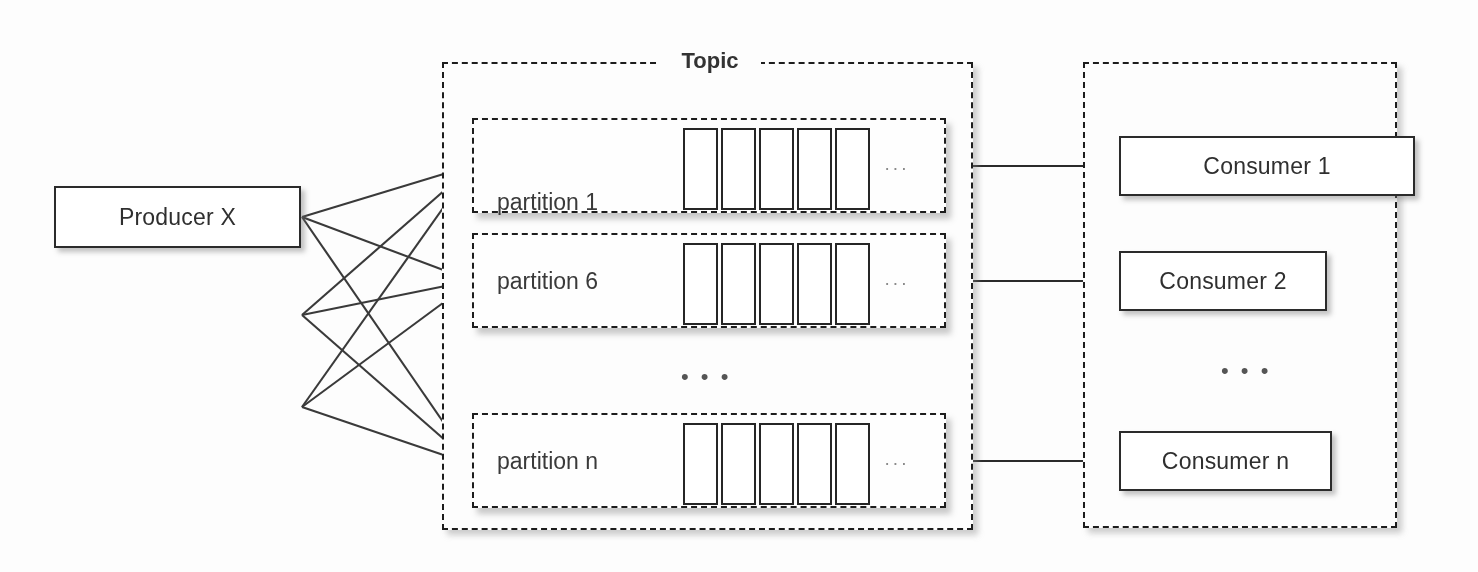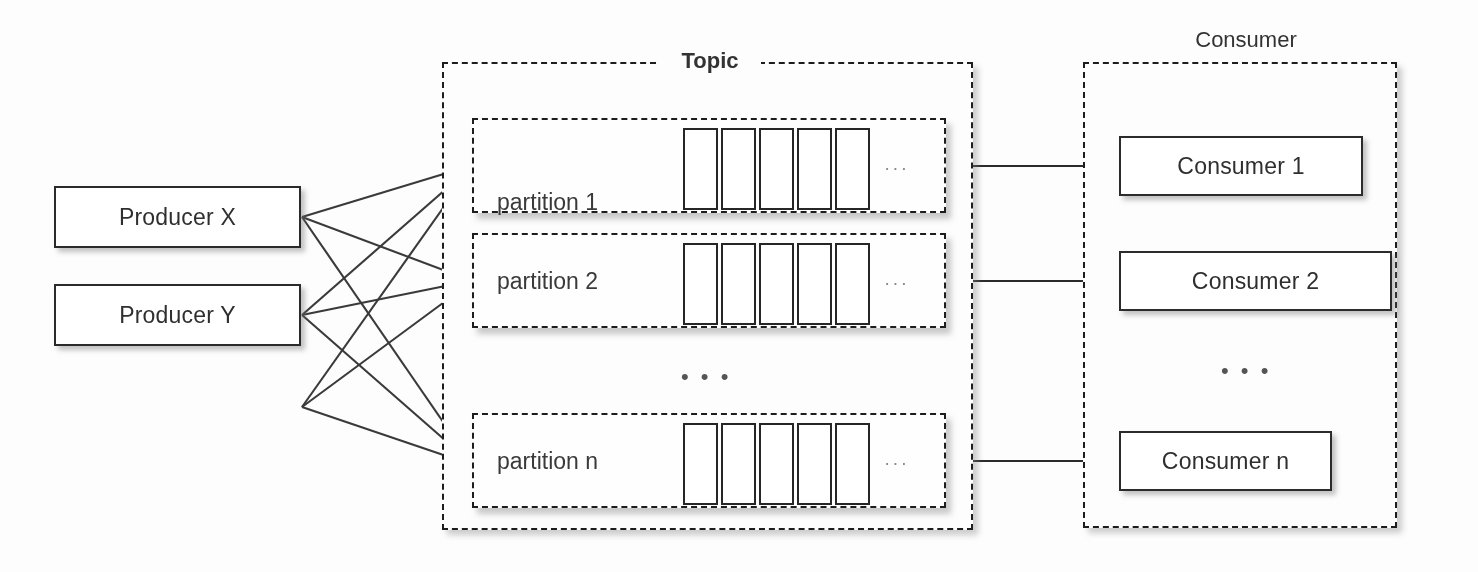--- a/index.html
+++ b/index.html
@@ -129,63 +129,59 @@
     <g stroke="#2b2b2b" stroke-width="2.2" fill="none" marker-end="url(#ah)">
       <line x1="946" y1="166" x2="1117" y2="166"></line>
       <line x1="946" y1="281" x2="1117" y2="281"></line>
       <line x1="946" y1="461" x2="1117" y2="461"></line>
     </g>
   </svg>
 
   <div class="solid-box" style="left:54px; top:186px; width:247px; height:62px;">
     <span class="lbl">Producer X</span>
   </div>
-  <div class="solid-box" style="left:54px; top:284px; width:247px; height:62px;">
-    <span class="lbl">Producer Y</span>
-  </div>
 
   <div class="dashed-box shadowed" style="left:442px; top:62px; width:531px; height:468px;"></div>
   <div class="zone-label" style="left:659px; top:48px; width:84px;font-weight:bold;">Topic</div>
 
   <div class="partition-box" style="left:472px; top:118px; width:474px; height:95px;"></div>
   <div class="partition-label" style="left:497px; top:153px;margin-top:36px;">partition 1</div>
   <div class="msg-cell" style="left:683px; top:128px; width:35px; height:82px;"></div>
   <div class="msg-cell" style="left:721px; top:128px; width:35px; height:82px;"></div>
   <div class="msg-cell" style="left:759px; top:128px; width:35px; height:82px;"></div>
   <div class="msg-cell" style="left:797px; top:128px; width:35px; height:82px;"></div>
   <div class="msg-cell" style="left:835px; top:128px; width:35px; height:82px;"></div>
   <div class="ellipsis small" style="left:884px; top:157px;">···</div>
 
   <div class="partition-box" style="left:472px; top:233px; width:474px; height:95px;"></div>
-  <div class="partition-label" style="left:497px; top:268px;">partition 2</div>
+  <div class="partition-label" style="left:497px; top:268px;">partition 6</div>
   <div class="msg-cell" style="left:683px; top:243px; width:35px; height:82px;"></div>
   <div class="msg-cell" style="left:721px; top:243px; width:35px; height:82px;"></div>
   <div class="msg-cell" style="left:759px; top:243px; width:35px; height:82px;"></div>
   <div class="msg-cell" style="left:797px; top:243px; width:35px; height:82px;"></div>
   <div class="msg-cell" style="left:835px; top:243px; width:35px; height:82px;"></div>
   <div class="ellipsis small" style="left:884px; top:272px;">···</div>
 
   <div class="ellipsis" style="left:681px; top:364px;">• • •</div>
 
   <div class="partition-box" style="left:472px; top:413px; width:474px; height:95px;"></div>
   <div class="partition-label" style="left:497px; top:448px;text-align:center;">partition n</div>
   <div class="msg-cell" style="left:683px; top:423px; width:35px; height:82px;"></div>
   <div class="msg-cell" style="left:721px; top:423px; width:35px; height:82px;"></div>
   <div class="msg-cell" style="left:759px; top:423px; width:35px; height:82px;"></div>
   <div class="msg-cell" style="left:797px; top:423px; width:35px; height:82px;"></div>
   <div class="msg-cell" style="left:835px; top:423px; width:35px; height:82px;"></div>
   <div class="ellipsis small" style="left:884px; top:452px;">···</div>
 
   <div class="dashed-box shadowed" style="left:1083px; top:62px; width:314px; height:466px;"></div>
-  <div class="zone-label" style="left:1164px; top:27px; width:146px;">Consumer</div>
 
-  <div class="solid-box" style="left:1119px; top:136px; width:244px; height:60px;">
+  <div class="solid-box" style="left:1119px; top:136px; width:296px; height:60px;">
     <span class="lbl">Consumer 1</span>
   </div>
-  <div class="solid-box" style="left:1119px; top:251px; width:273px; height:60px;">
+  <div class="solid-box" style="left:1119px; top:251px; width:208px; height:60px;">
     <span class="lbl">Consumer 2</span>
   </div>
 
   <div class="ellipsis" style="left:1221px; top:358px;">• • •</div>
 
   <div class="solid-box" style="left:1119px; top:431px; width:213px; height:60px;">
     <span class="lbl">Consumer n</span>
   </div>
 
 </div>

